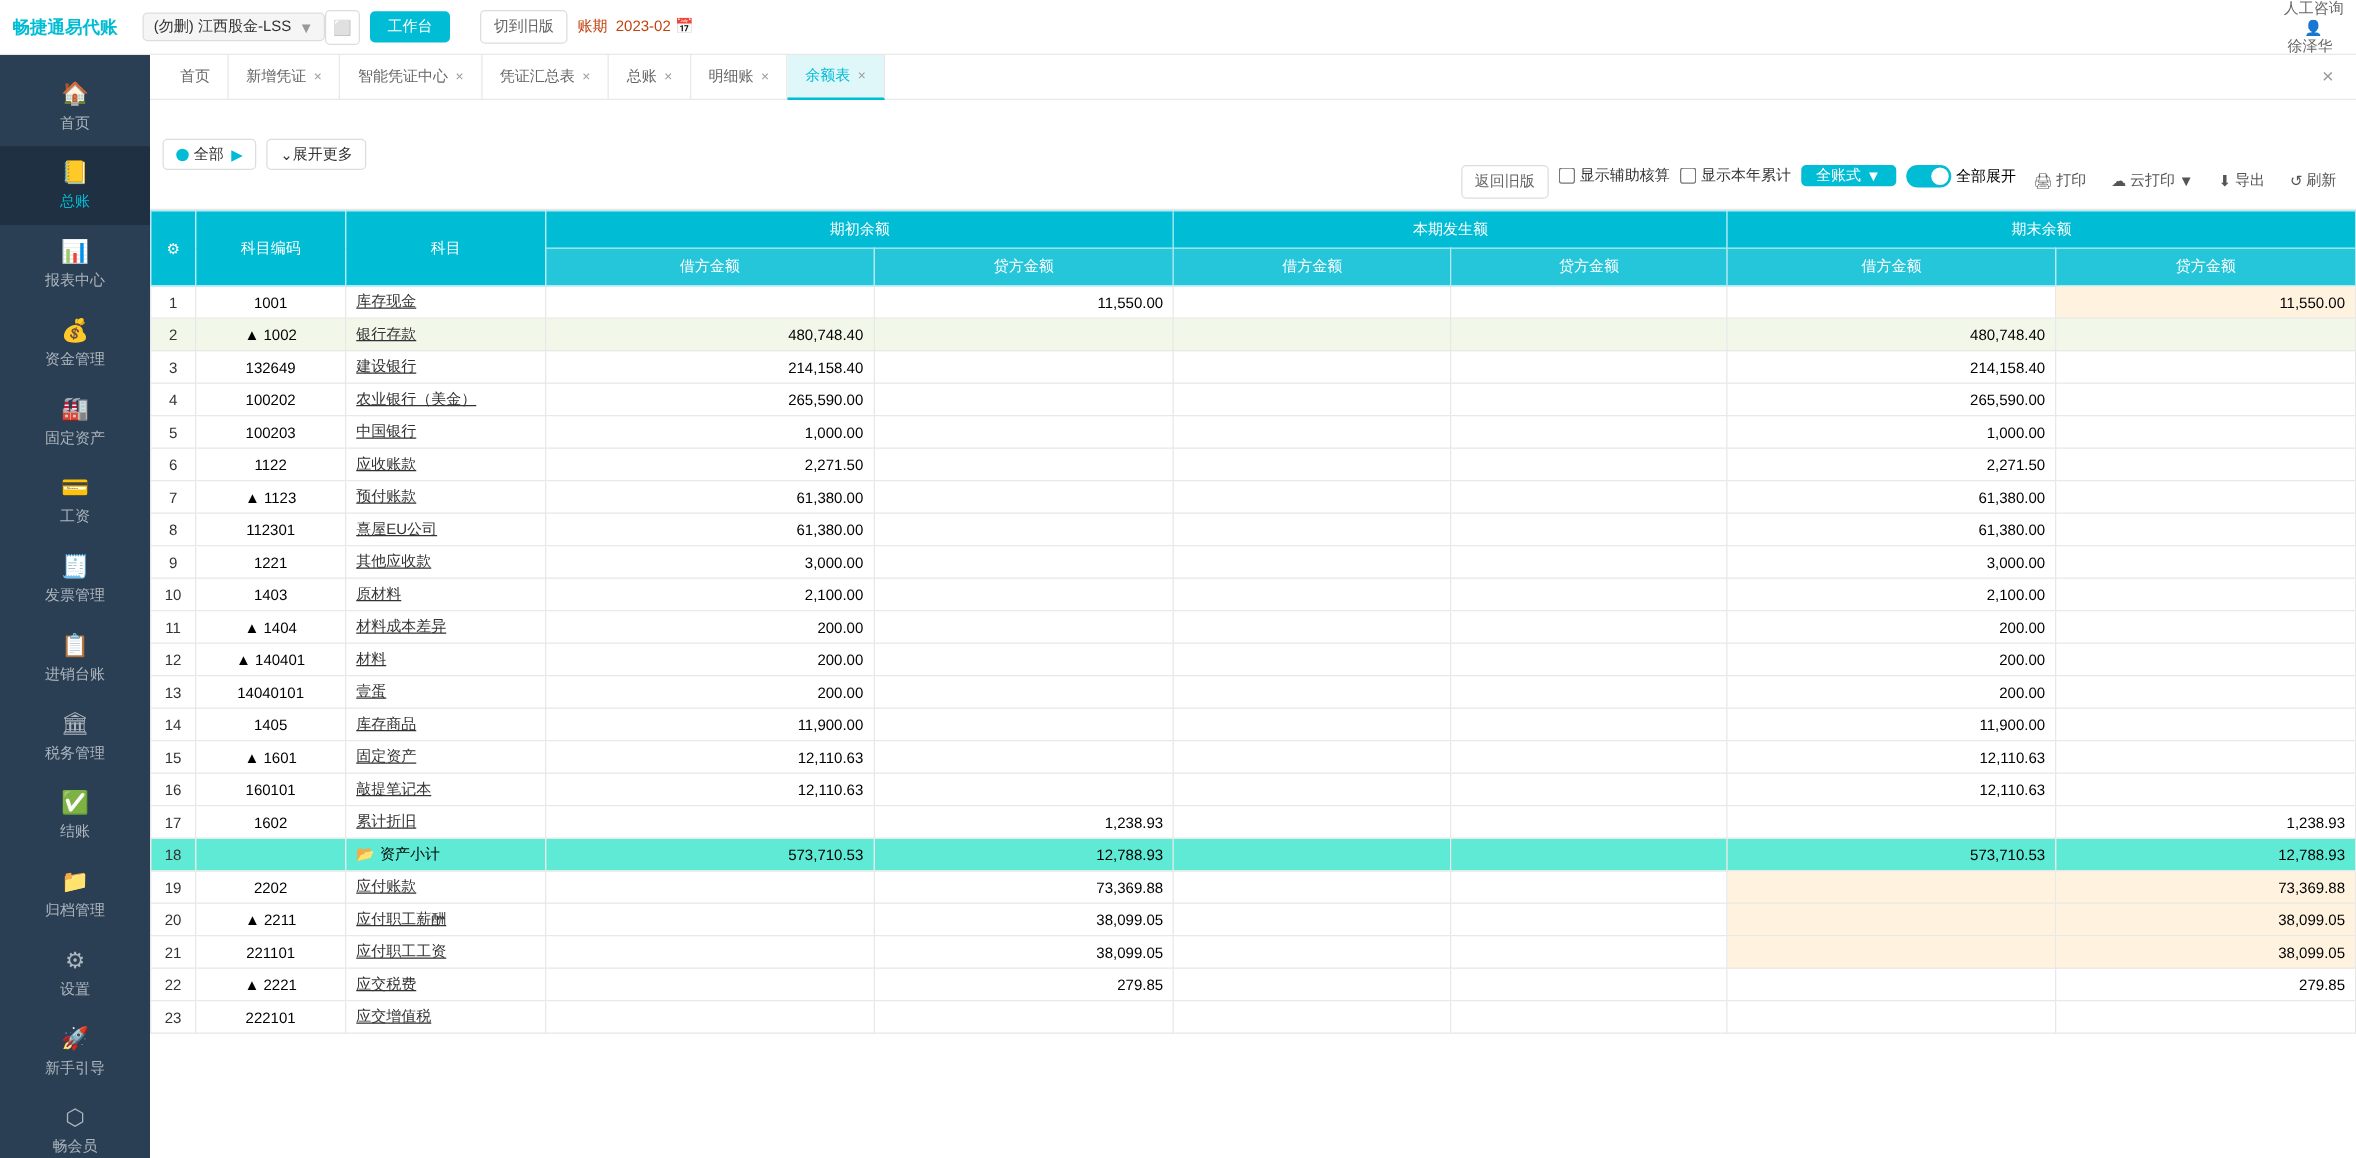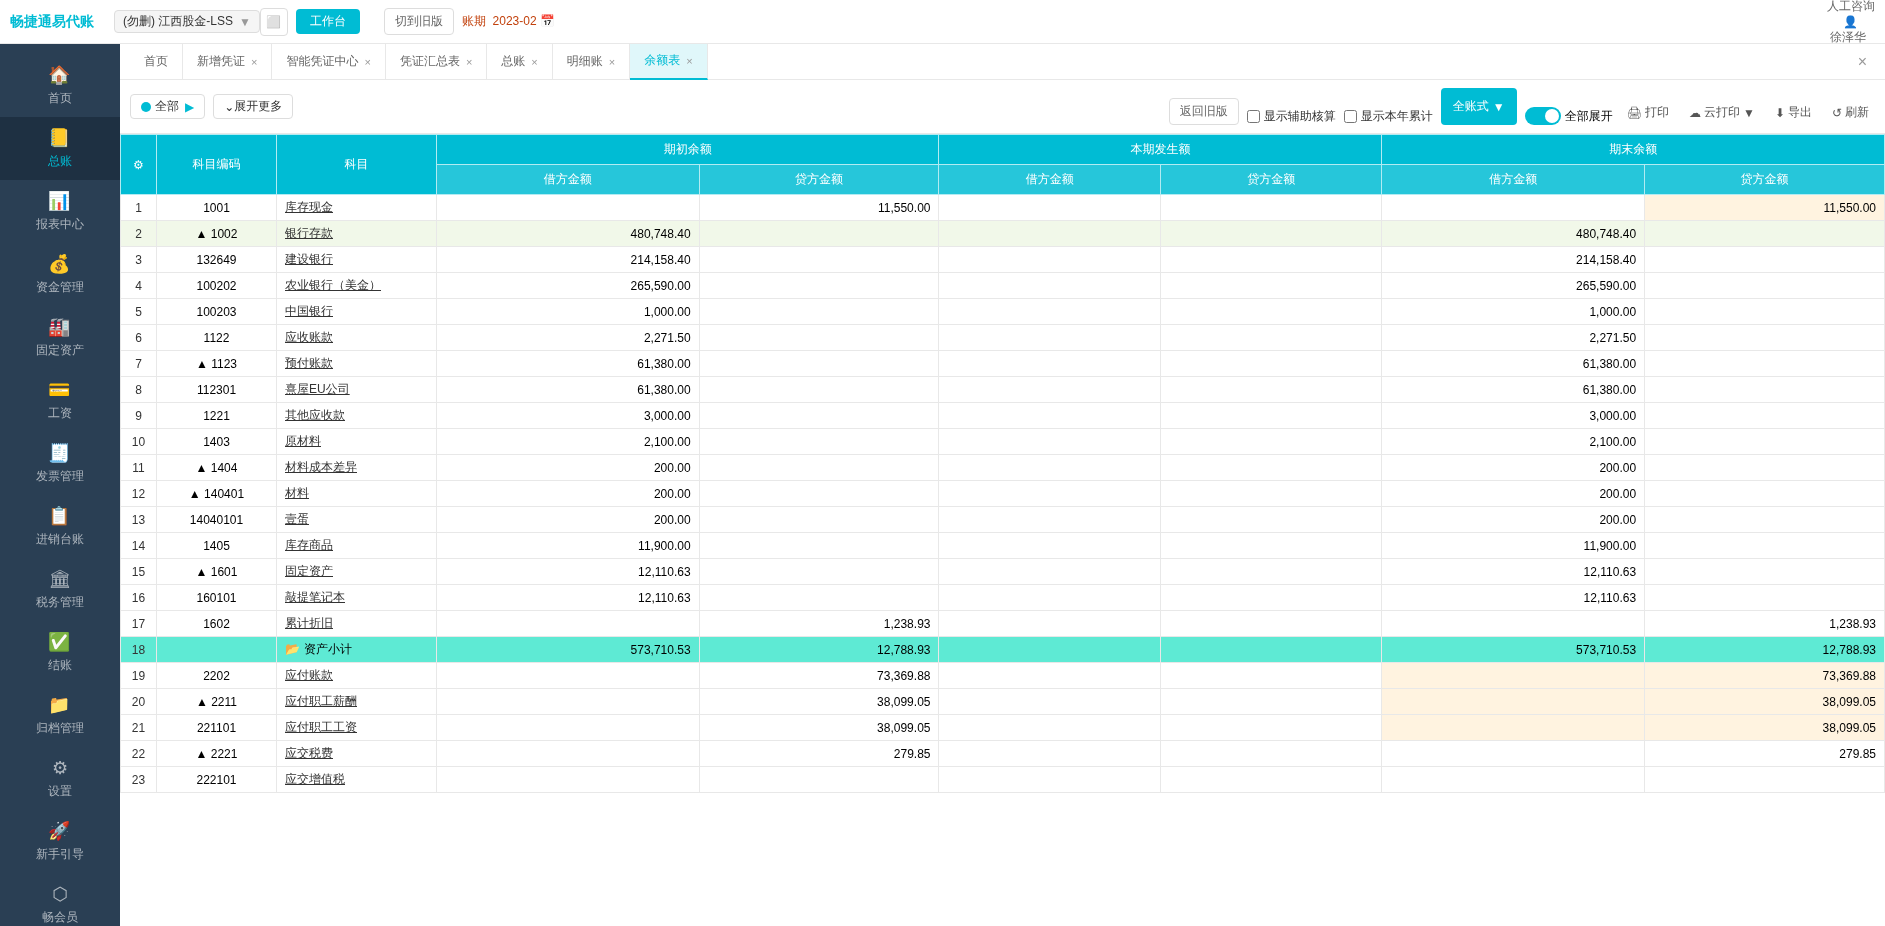--- a/index.html
+++ b/index.html
@@ -38,25 +38,25 @@
     .tab-close-all { margin-left: auto; color: #999; font-size: 16px; cursor: pointer; padding: 0 8px; }
 
     
     .page-content { flex: 1; display: flex; flex-direction: column; overflow: hidden; background: #fff; }
 
     
     .toolbar { display: flex; align-items: center; padding: 8px 10px; background: #fff; border-bottom: 1px solid #e8e8e8; gap: 8px; flex-wrap: wrap; }
     .toolbar .filter-btn { display: flex; align-items: center; border: 1px solid #ddd; border-radius: 4px; padding: 3px 10px; cursor: pointer; color: #333; background: #fff; }
     .toolbar .filter-btn .arrow { margin-left: 6px; color: #00bcd4; }
     .toolbar .expand-btn { display: flex; align-items: center; border: 1px solid #ddd; border-radius: 4px; padding: 3px 10px; cursor: pointer; color: #333; background: #fff; }
-    .toolbar-right { margin-left: auto; display: flex; align-items: flex-end; gap: 8px; }
+    .toolbar-right { margin-left: auto; display: flex; align-items: flex-start; gap: 8px; margin-top: 44px; }
     .return-btn { background: #fff; color: #666; border: 1px solid #ddd; border-radius: 4px; padding: 4px 10px; cursor: pointer; font-size: 12px; }
     .checkbox-area { display: flex; align-items: center; gap: 4px; font-size: 12px; color: #333; }
     .checkbox-area input { cursor: pointer; }
-    .style-btn { background: #00bcd4; color: #fff; border: none; border-radius: 4px; padding: 10px 12px; cursor: pointer; font-size: 12px; display: flex; align-items: center; gap: 4px; }
+    .style-btn { background: #00bcd4; color: #fff; border: none; border-radius: 4px; padding: 0 12px; cursor: pointer; font-size: 12px; display: flex; align-items: center; gap: 4px; }
     .toggle-area { display: flex; align-items: center; gap: 4px; font-size: 12px; }
     .toggle { width: 36px; height: 18px; background: #00bcd4; border-radius: 9px; position: relative; cursor: pointer; }
     .toggle::after { content: ''; width: 14px; height: 14px; background: #fff; border-radius: 50%; position: absolute; top: 2px; right: 2px; }
     .action-btn { background: #fff; color: #555; border: none; cursor: pointer; font-size: 12px; display: flex; align-items: center; gap: 3px; padding: 4px 6px; }
 
     
     .table-container { flex: 1; overflow: auto; position: relative; }
     table { width: 100%; border-collapse: collapse; font-size: 12px; }
     thead tr { background: #00bcd4; color: #fff; }
     thead tr.sub-header { background: #26c6da; }

